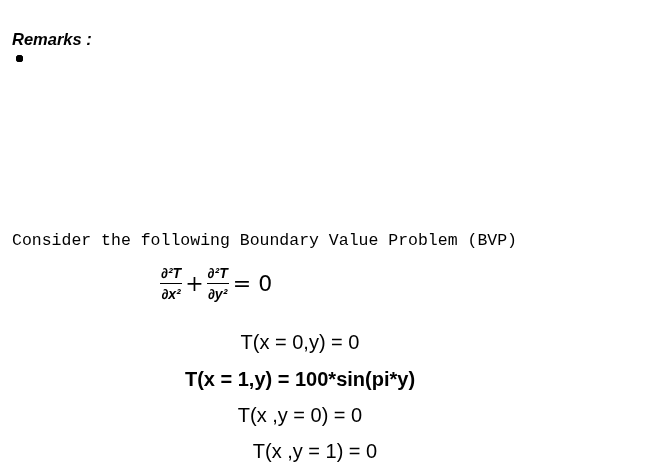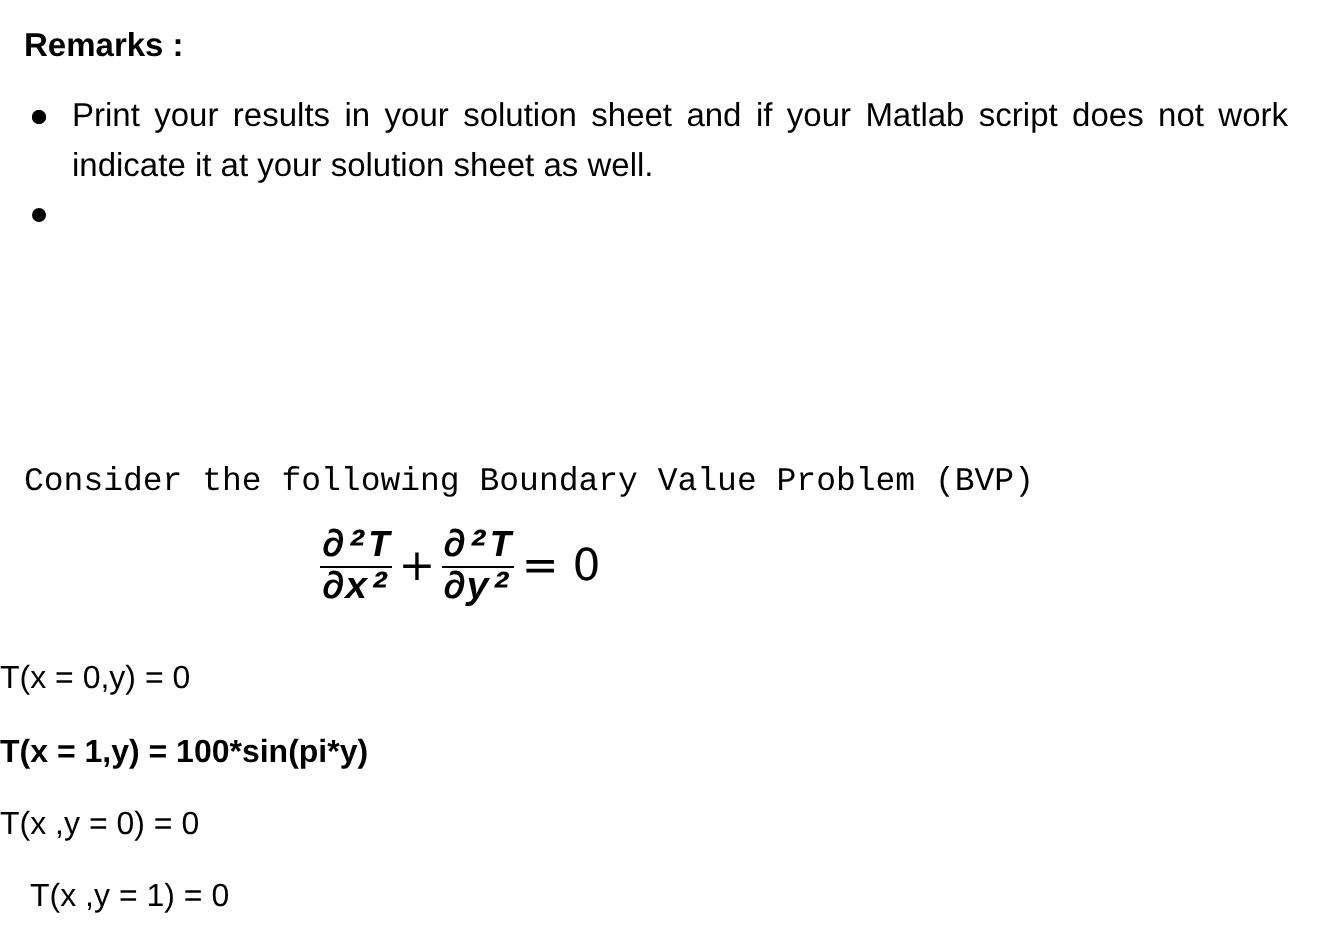--- a/index.html
+++ b/index.html
@@ -1,43 +1,42 @@
 <!DOCTYPE html>
 <html><head>
 <meta charset="utf-8">
 <style>
   html, body { margin: 0; padding: 0; background: #ffffff; }
   body { width: 668px; height: 466px; overflow: hidden; position: relative;
          font-family: "Liberation Sans", sans-serif; color: #000; font-size: 16.5px; }
-  .heading { position: absolute; left: 12px; top: 14px; font-weight: bold; font-size: 16.5px; }
+  .heading { position: absolute; left: 12px; top: 30px; font-weight: bold; font-size: 16.5px; font-style: italic; }
   .bullets { position: absolute; left: 14px; top: 46px; width: 630px; }
   .bullet { position: relative; padding-left: 22px; line-height: 24.5px; margin-bottom: 0px; text-align: justify; }
   .bullet .dot { position: absolute; left: 2px; top: 9px; width: 7px; height: 7px; background: #000; border-radius: 50%; }
   .intro { position: absolute; left: 12px; top: 231px; font-family: Liberation Mono, monospace; }
   .eq { position: absolute; left: 160px; top: 264px; display: flex; align-items: center; }
-  .frac { display: inline-flex; flex-direction: column; align-items: center; font-family: Liberation Mono, monospace; font-weight: bold; font-style: italic; font-size: 19px; }
+  .frac { display: inline-flex; flex-direction: column; align-items: center; font-family: Liberation Sans, sans-serif; font-weight: bold; font-style: italic; font-size: 14px; }
   .frac .num { border-bottom: 1.5px solid #000; padding: 0 1px 1px; line-height: 18px; }
   .frac .den { line-height: 18px; padding-top: 1px; }
   .op { font-family: "DejaVu Serif", serif; font-size: 22px; margin: 0 3px; }
   .zero { font-family: "DejaVu Sans", sans-serif; font-size: 22px; margin-left: 4px; }
   .domain-txt { font-size: 14.5px; margin-left: 12px; }
-  .bc { position: absolute; left: 0; width: 600px; text-align: left; font-size: 16px; }
+  .bc { position: absolute; left: 0; width: 600px; text-align: center; font-size: 20px; }
 </style>
 </head>
 <body>
 
 <div class="heading">Remarks :</div>
 
 <div class="bullets">
   <div class="bullet">
     <span class="dot"></span>
   </div>
   <div class="bullet">
     <span class="dot"></span>
-    <span>Print your results in your solution sheet and if your Matlab script does not work indicate it at your solution sheet as well.</span>
   </div>
   <div class="bullet">
     <span class="dot"></span>
   </div>
 </div>
 
 <div class="intro">Consider the following Boundary Value Problem (BVP)</div>
 
 <div class="eq">
   <span class="frac">

